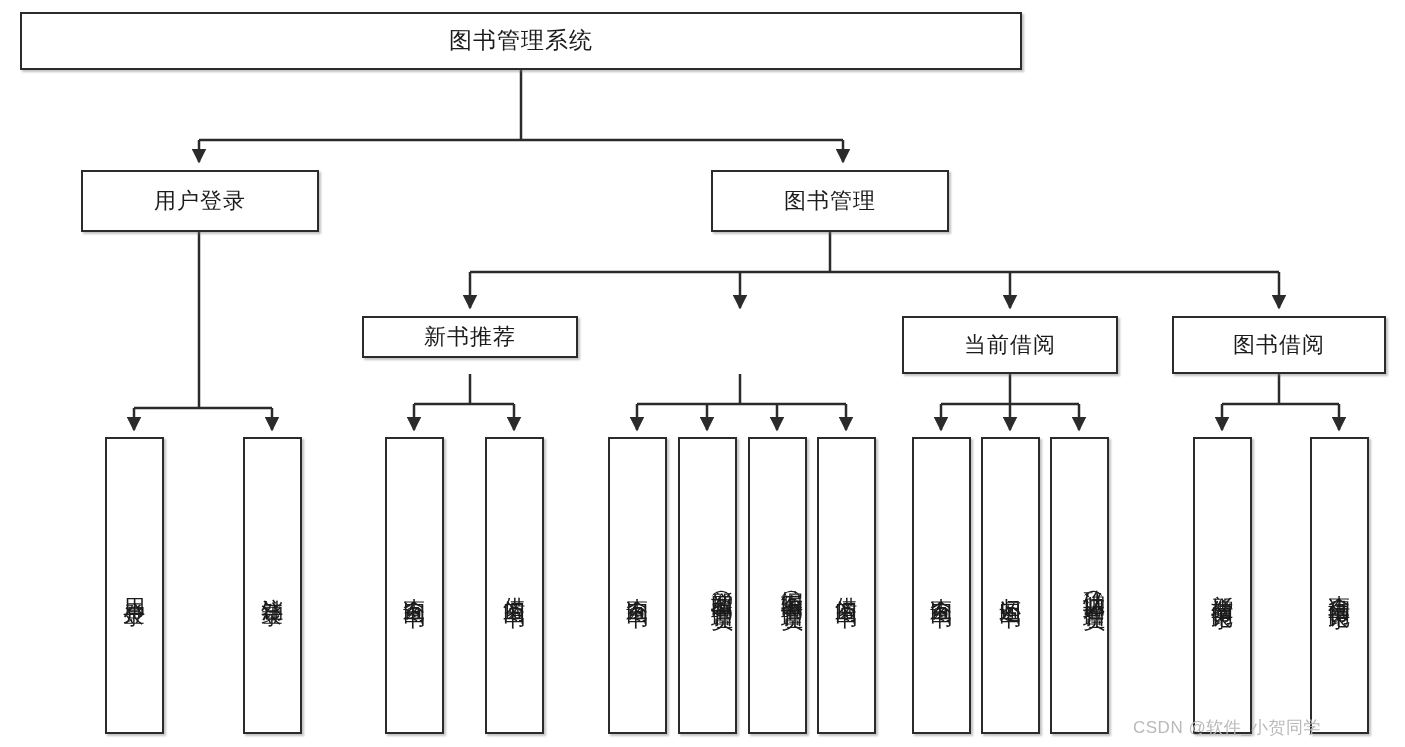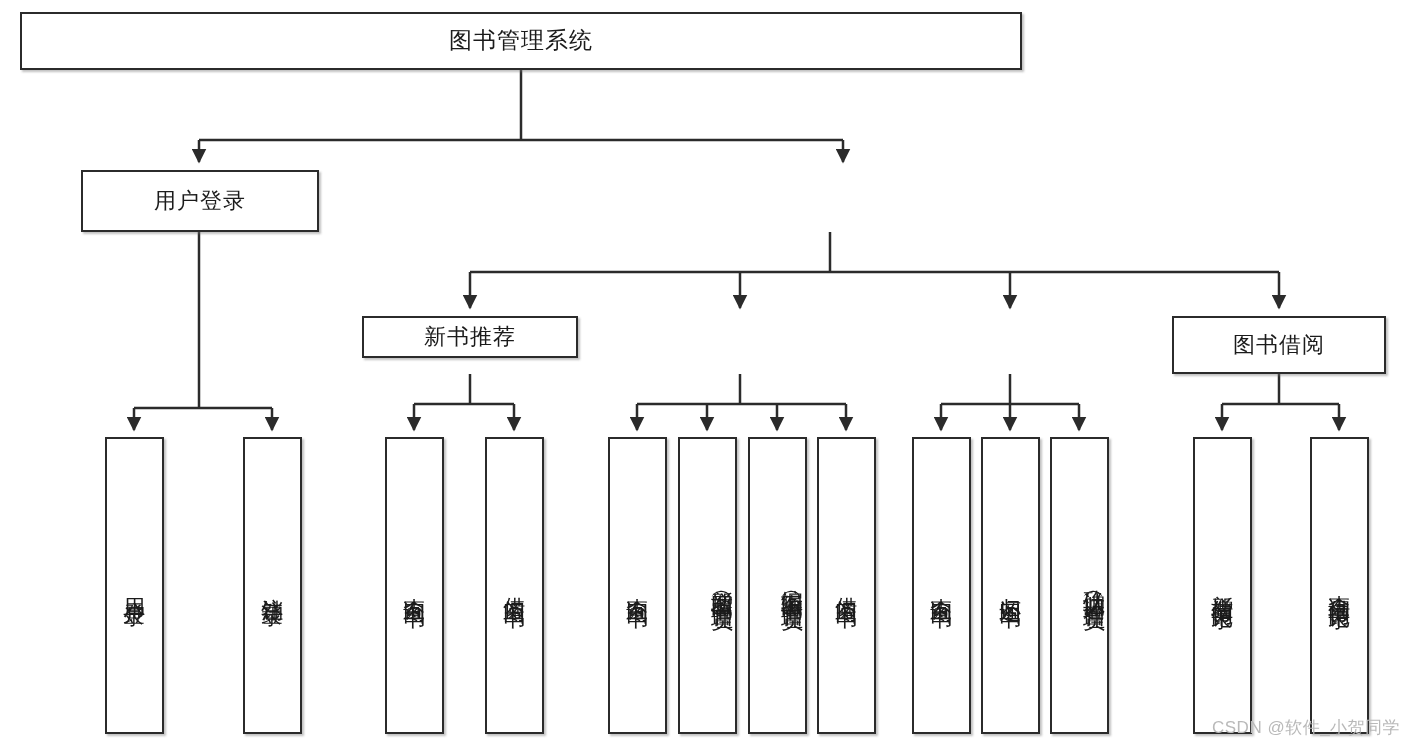--- a/index.html
+++ b/index.html
@@ -114,37 +114,39 @@
       <path d="M 1279 374 L 1279 404"></path>
       <path d="M 1222 404 L 1339 404"></path>
       <path d="M 1222 404 L 1222 430" marker-end="url(#arrow)"></path>
       <path d="M 1339 404 L 1339 430" marker-end="url(#arrow)"></path>
     </g>
   </svg>
 
   <div class="node horiz title" style="left:20px; top:12px; width:1002px; height:58px;">图书管理系统</div>
 
   <div class="node horiz" style="left:81px; top:170px; width:238px; height:62px;">用户登录</div>
+  <div class="node horiz" style="left:711px; top:170px; width:238px; height:62px;">图书管理</div>
 
   <div class="node horiz" style="left:362px; top:316px; width:216px; height:42px;">新书推荐</div>
+  <div class="node horiz" style="left:902px; top:316px; width:216px; height:58px;">当前借阅</div>
   <div class="node horiz" style="left:1172px; top:316px; width:214px; height:58px;">图书借阅</div>
 
   <div class="node vert" style="left:105px; top:437px; width:59px; height:297px;">用户登录</div>
   <div class="node vert" style="left:243px; top:437px; width:59px; height:297px;">注销登录</div>
 
   <div class="node vert" style="left:385px; top:437px; width:59px; height:297px;">查询图书</div>
   <div class="node vert" style="left:485px; top:437px; width:59px; height:297px;">借阅图书</div>
 
   <div class="node vert" style="left:608px; top:437px; width:59px; height:297px;">查询图书</div>
   <div class="node vert topalign" style="left:678px; top:437px; width:59px; height:297px;">新增图书（管理员）</div>
   <div class="node vert topalign" style="left:748px; top:437px; width:59px; height:297px;">编辑图书（管理员）</div>
   <div class="node vert" style="left:817px; top:437px; width:59px; height:297px;">借阅图书</div>
 
   <div class="node vert" style="left:912px; top:437px; width:59px; height:297px;">查询图书</div>
   <div class="node vert" style="left:981px; top:437px; width:59px; height:297px;">归还图书</div>
   <div class="node vert topalign" style="left:1050px; top:437px; width:59px; height:297px;">确认归还（管理员）</div>
 
   <div class="node vert" style="left:1193px; top:437px; width:59px; height:297px;">新增借阅记录</div>
   <div class="node vert" style="left:1310px; top:437px; width:59px; height:297px;">查询借阅记录</div>
 
-  <div class="watermark" style="left:1212px; top:716px;text-align:right;">CSDN @软件_小贺同学</div>
+  <div class="watermark" style="left:1133px; top:716px;text-align:right;">CSDN @软件_小贺同学</div>
 
 </div>
 
 </body></html>

